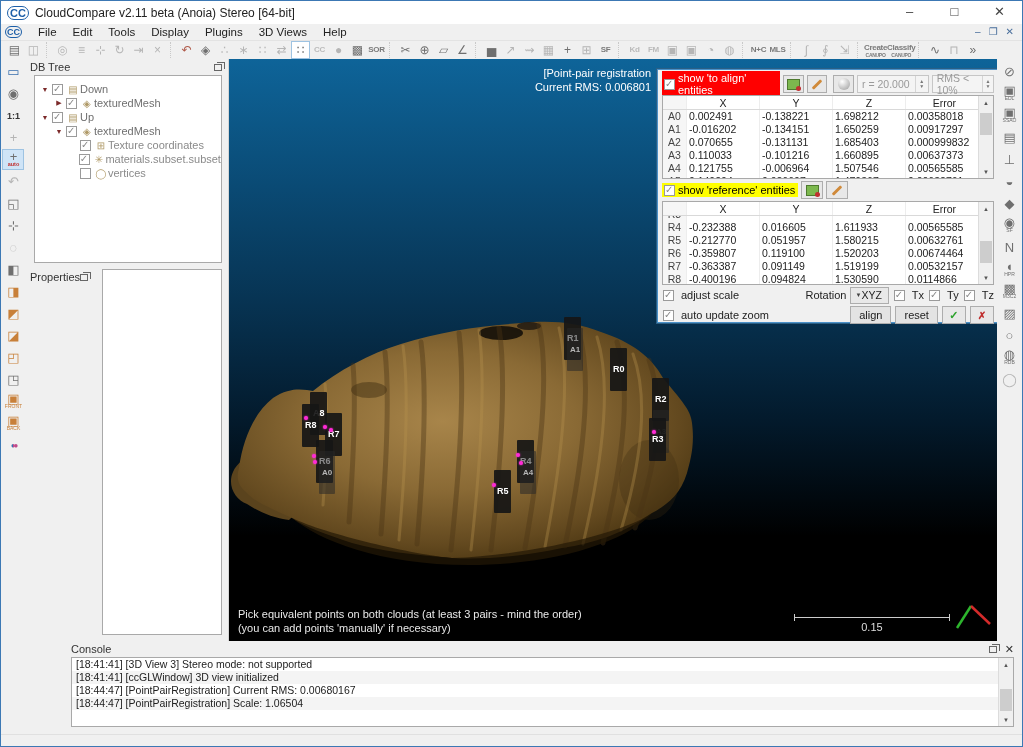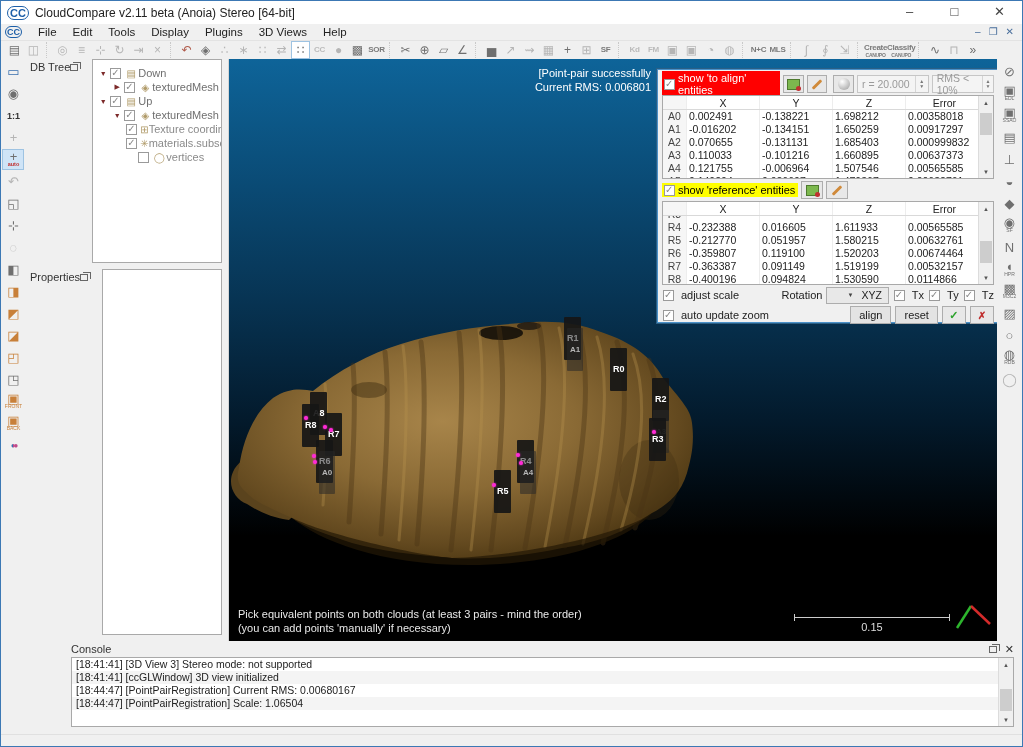--- a/index.html
+++ b/index.html
@@ -46,21 +46,21 @@
     background:linear-gradient(90deg,#3a6fae 50%,#c04a8a 50%); -webkit-background-clip:text; background-clip:text; color:transparent;}
   .tb-btn.lbl-dark { font-size:9px; font-weight:bold; color:#333; }
 
   
   .dock { width:203px; background:#f0f0f0; display:flex; flex-direction:column; border-right:1px solid #d5d5d5;}
   .panel-hdr { height:16px; display:flex; align-items:center; padding:0 4px; font-size:11px; color:#333; }
   .panel-hdr .ph-title { flex:1; }
   .float-ic { width:8px; height:7px; border:1px solid #666; position:relative; margin-right:2px;}
   .float-ic:after { content:""; position:absolute; left:2px; top:-3px; width:7px; height:6px; border:1px solid #666; border-left:none; border-bottom:none;}
   .panel-body { margin:0 6px 6px 8px; background:#fff; border:1px solid #a9a9a9; flex:1; overflow:hidden; }
-  .dbtree-panel { height:210px; display:flex; flex-direction:row;}
+  .dbtree-panel { height:210px; display:flex; flex-direction:column;}
   .props-panel { flex:1; display:flex; }
 
   .tree-row { display:flex; align-items:center; height:14px; font-size:11px; color:#8a8a8a; white-space:nowrap; }
   .tree-row .exp { width:12px; color:#7c2a2a; font-size:7px; text-align:center; }
   .cb { width:11px; height:11px; border:1px solid #9a9a9a; background:#fff; display:inline-block; position:relative; margin:0 3px 0 1px; flex:none;}
   .cb.ck:after { content:"✓"; position:absolute; left:0px; top:-2px; font-size:10px; color:#8a8a8a; }
   .tree-row .ticon { width:14px; text-align:center; font-size:10px; color:#b09a68; }
   .tree-row.dark { color:#6f6f6f; }
 
   
@@ -110,21 +110,21 @@
   .tbody.scrolled .trow:first-child { margin-top:-8px; }
   .tc { flex:none; padding:0 2px; border-right:1px solid #ededed; font-size:10.5px; color:#222; overflow:hidden; white-space:nowrap;}
   .tc.c0 { width:24px; background:#f6f6f6; color:#444; text-align:center; }
   .tc.c1,.tc.c2,.tc.c3 { width:73px; }
   .tc.c4 { width:78px; }
   .tc.c5 { width:20px; border-right:none; display:flex; align-items:center; justify-content:center;}
   .del-btn { width:13px; height:11px; background:#e3e3e3; border:1px solid #b5b5b5; color:#8a2a2a; font-size:8px;
              line-height:9px; text-align:center; }
   .dlg-foot { display:flex; align-items:center; height:20px; gap:4px; }
   .flabel { display:flex; align-items:center; gap:4px; color:#222; }
-  .combo { border:1px solid #adadad; background:#e8e8e8; padding:0 6px 0 20px; height:17px; display:flex; align-items:center; gap:8px; font-size:10.5px;}
+  .combo { border:1px solid #adadad; background:#e8e8e8; padding:0 6px 0 4px; height:17px; display:flex; align-items:center; gap:0; font-size:10.5px;}
   .combo .ca { font-size:6px; color:#444; }
   .push-btn { border:1px solid #adadad; background:#e3e3e3; height:18px; padding:0 8px; display:flex; align-items:center; font-size:11px; color:#222;}
   .icon-btn { border:1px solid #adadad; background:#e8e8e8; width:24px; height:18px; display:flex; align-items:center; justify-content:center; font-weight:bold;}
   .icon-btn.ok { color:#2da32d; } .icon-btn.no { color:#c03030; font-size:10px;}
 
   
   .console-dock { height:93px; background:#f0f0f0; padding:0 8px 0 27px;margin-left:43px; }
   .console-hdr { height:16px; display:flex; align-items:center; font-size:11px; color:#333; }
   .console-hdr .ph-title { flex:1; }
   .console-hdr .close-x { color:#333; font-size:11px; margin-left:6px;}
@@ -473,21 +473,21 @@
         <path d="M330,268 Q346,332 316,487"></path>
         <path d="M250,270 Q259,335 242,490"></path>
         <path d="M174,286 Q182,342 170,480"></path>
         <path d="M96,324 Q100,360 94,445"></path>
       </g>
 
       <path d="M63,458 C96,474 186,495 223,498 C296,496 396,473 423,453 C400,480 330,505 240,505 C150,505 90,480 63,458 Z" fill="#241806" opacity="0.7"></path>
     </svg>
 
     <div class="vp-title">
-      <div>[Point-pair successfully</div>
+      <div>[Point-pair registration</div>
       <div>Current RMS: 0.006801</div>
     </div>
     <div class="vp-hints">
       <div>Pick equivalent points on both clouds (at least 3 pairs - mind the order)</div>
       <div>(you can add points 'manually' if necessary)</div>
     </div>
 
     <div>
         <div class="marker" style="left: 335px; top: 258px;">R1</div>
         <div class="marker partial" style="left: 338px; top: 269px;">A1</div>

